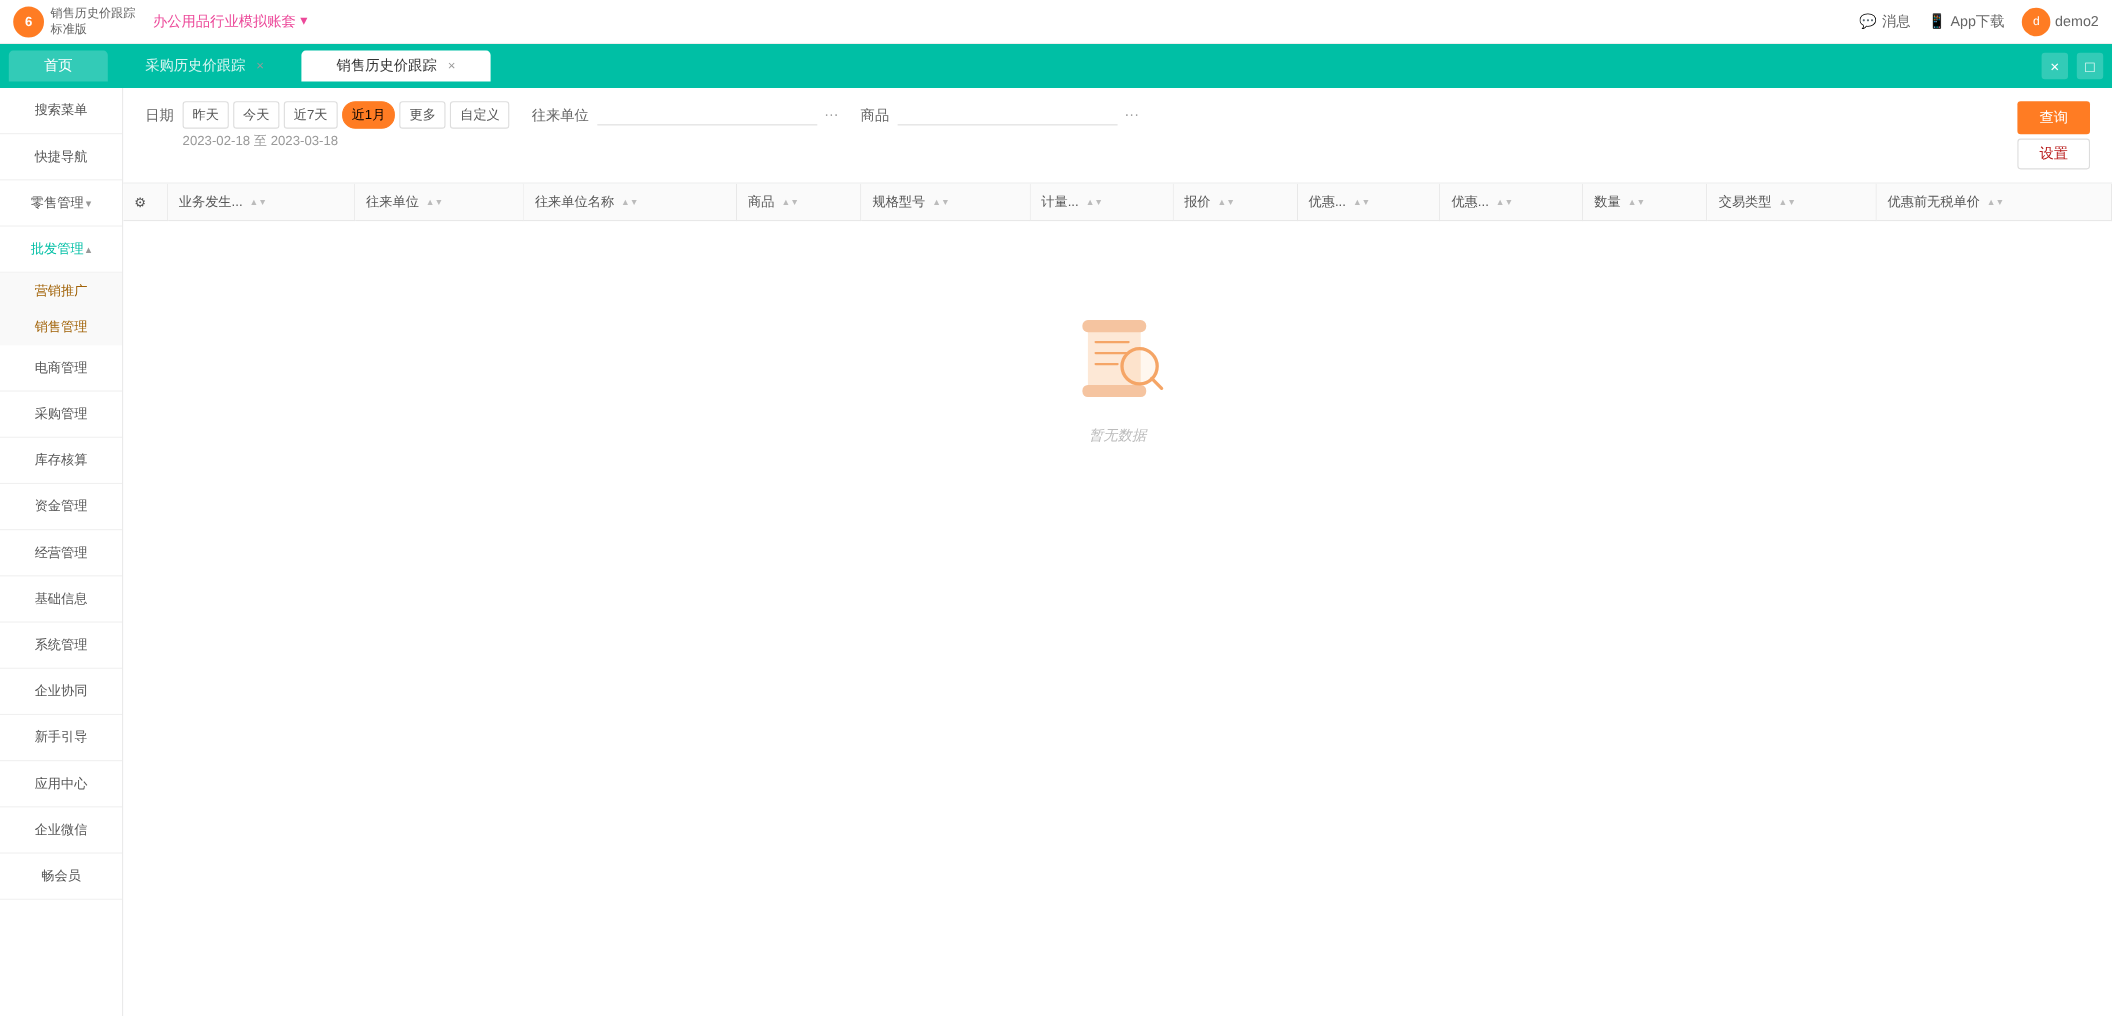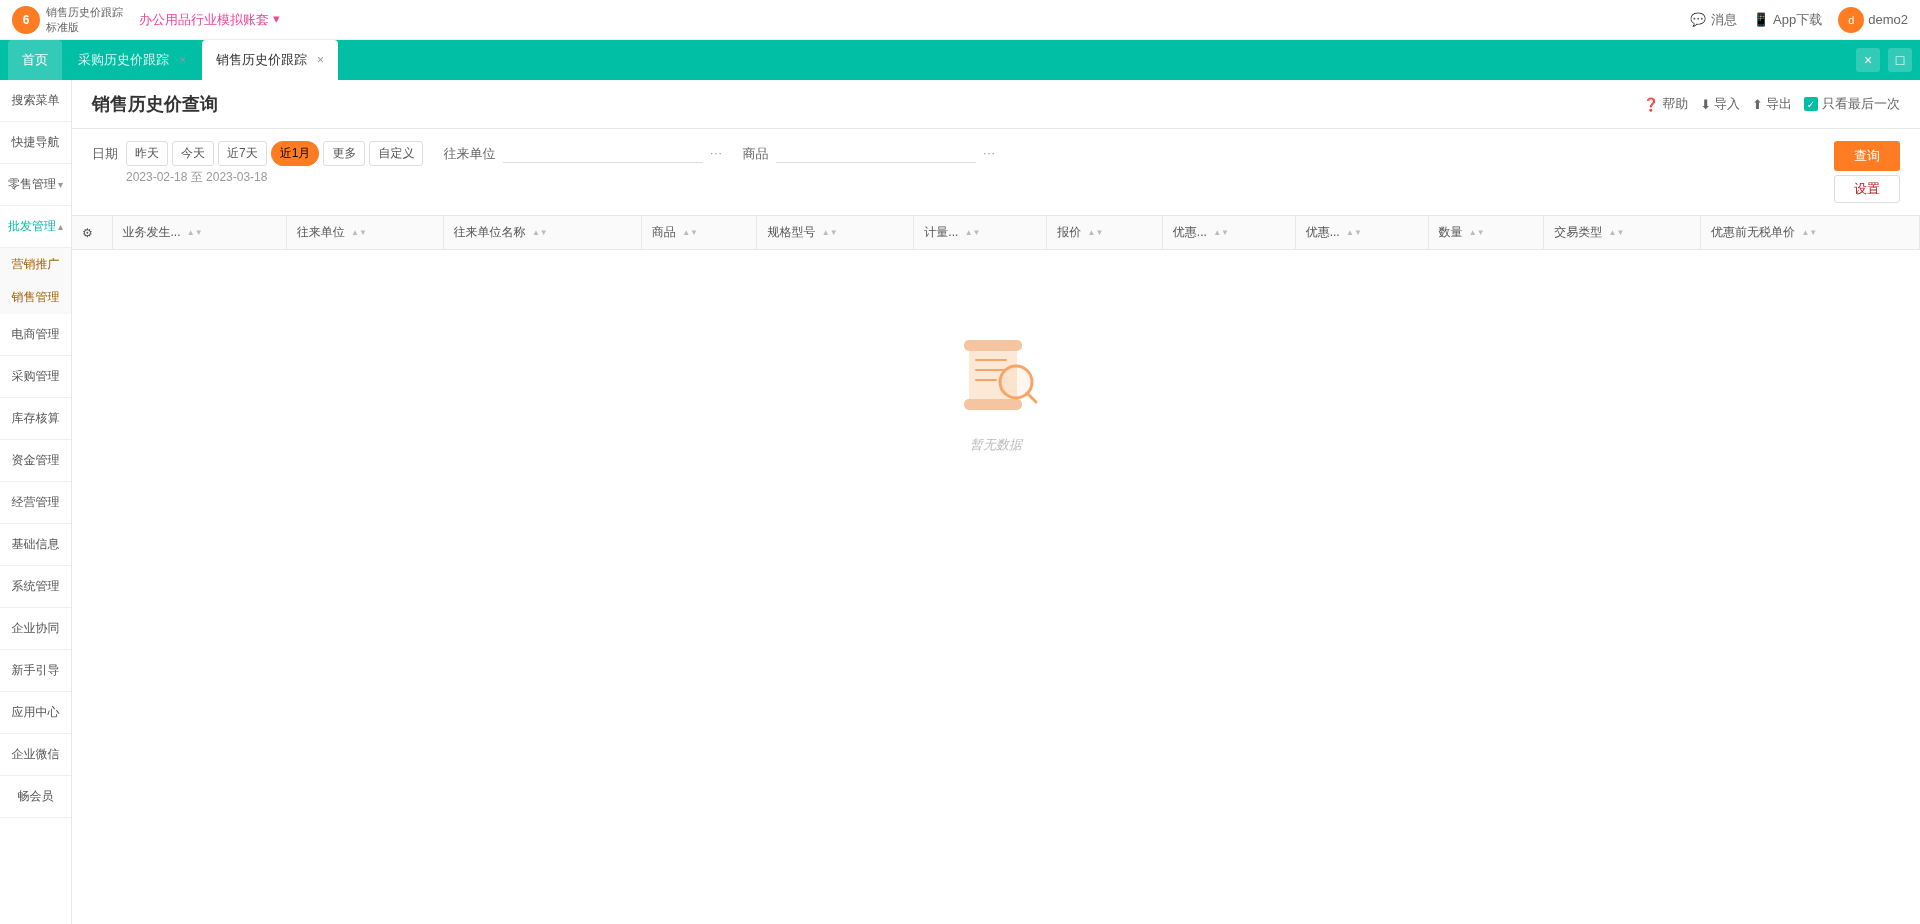--- a/index.html
+++ b/index.html
@@ -11,32 +11,32 @@
     .logo-area { display: flex; align-items: center; gap: 6px; }
     .logo-icon { width: 28px; height: 28px; background: #ff7c23; border-radius: 50%; display: flex; align-items: center; justify-content: center; color: white; font-size: 12px; font-weight: bold; }
     .logo-text { font-size: 11px; color: #666; line-height: 1.3; }
     .app-selector { display: flex; align-items: flex-start; gap: 4px; color: #ec4899; font-size: 13px; cursor: pointer; padding: 0 8px; }
     .top-bar-right { display: flex; align-items: center; gap: 16px; color: #666; font-size: 13px; }
     .top-bar-right-item { display: flex; align-items: center; gap: 4px; cursor: pointer; }
     .avatar { width: 26px; height: 26px; background: #ff7c23; border-radius: 50%; display: flex; align-items: center; justify-content: center; color: white; font-size: 11px; }
 
     
     .tab-bar { height: 40px; background: #00bfa5; display: flex; align-items: center; flex-shrink: 0; padding: 0 8px; gap: 2px; }
-    .tab { height: 40px; padding: 0 14px; display: flex; align-items: center; gap: 6px; cursor: pointer; border-radius: 4px 4px 0 0; font-size: 13px; color: rgba(255,255,255,0.85); }
+    .tab { height: 28px; padding: 0 32px; display: flex; align-items: center; gap: 6px; cursor: pointer; border-radius: 4px 4px 0 0; font-size: 13px; color: rgba(255,255,255,0.85); }
     .tab.home { background: rgba(255,255,255,0.2); color: white; }
     .tab.active { background: white; color: #333; border-radius: 4px 4px 0 0; }
     .tab .close-btn { font-size: 12px; color: #999; cursor: pointer; margin-left: 4px; }
     .tab-right-actions { margin-left: auto; display: flex; gap: 8px; }
     .tab-action-btn { width: 24px; height: 24px; background: rgba(255,255,255,0.2); border-radius: 3px; display: flex; align-items: center; justify-content: center; color: white; cursor: pointer; font-size: 14px; }
 
     
     .main-layout { display: flex; flex: 1; overflow: hidden; }
 
     
-    .sidebar { width: 72px; background: white; border-right: 1px solid #e8e8e8; display: flex; flex-direction: column; flex-shrink: 0; overflow-y: auto; }
+    .sidebar { width: 112px; background: white; border-right: 1px solid #e8e8e8; display: flex; flex-direction: column; flex-shrink: 0; overflow-y: auto; }
     .sidebar-item { padding: 12px 6px; text-align: center; cursor: pointer; color: #555; font-size: 12px; border-bottom: 1px solid #f0f0f0; transition: background 0.2s; }
     .sidebar-item.active { color: #00bfa5; }
     .sidebar-item.has-expand { display: flex; align-items: center; justify-content: center; gap: 2px; }
     .sidebar-sub-item { padding: 8px 6px; text-align: center; cursor: pointer; color: #a16207; font-size: 12px; background: #f9f9f9; }
     .expand-icon { font-size: 10px; color: #999; }
 
     
     .content { flex: 1; background: #f5f7fa; overflow: auto; display: flex; flex-direction: column; }
 
     
@@ -185,43 +185,20 @@
       <span>企业微信</span>
     </div>
     <div class="sidebar-item">
       <span>畅会员</span>
     </div>
   </div>
 
   <div class="content">
     <div class="page-content">
 
-      <div class="page-header">
-        <div class="page-title-row">
-          <div class="page-title">销售历史价查询</div>
-          <div class="page-actions">
-            <div class="page-action">
-              <span>❓</span>
-              <span>帮助</span>
-            </div>
-            <div class="page-action">
-              <span>⬇</span>
-              <span>导入</span>
-            </div>
-            <div class="page-action">
-              <span>⬆</span>
-              <span>导出</span>
-            </div>
-            <div class="only-last-checkbox">
-              <div class="checkbox-checked">✓</div>
-              <span>只看最后一次</span>
-            </div>
-          </div>
-        </div>
-      </div>
 
       <div class="filter-row">
         <div class="filter-group">
           <span class="filter-label">日期</span>
           <div>
             <div class="date-buttons">
               <button class="date-btn">昨天</button>
               <button class="date-btn">今天</button>
               <button class="date-btn">近7天</button>
               <button class="date-btn active">近1月</button>

